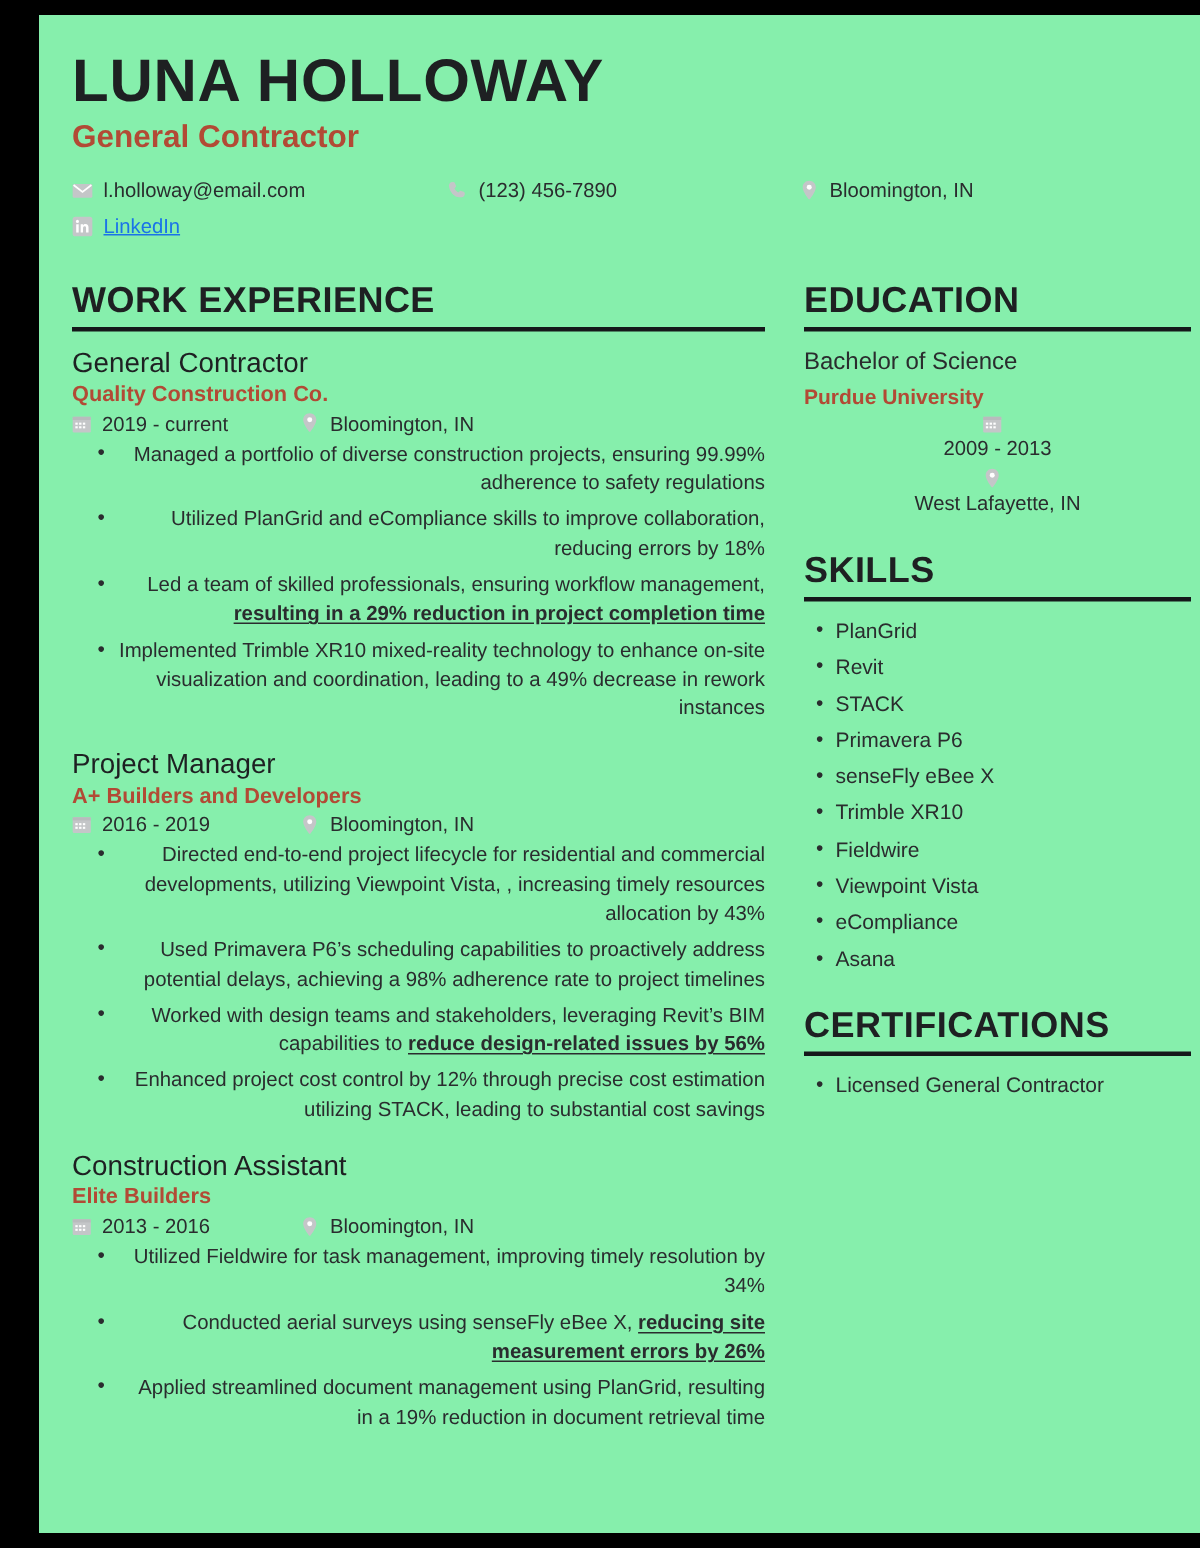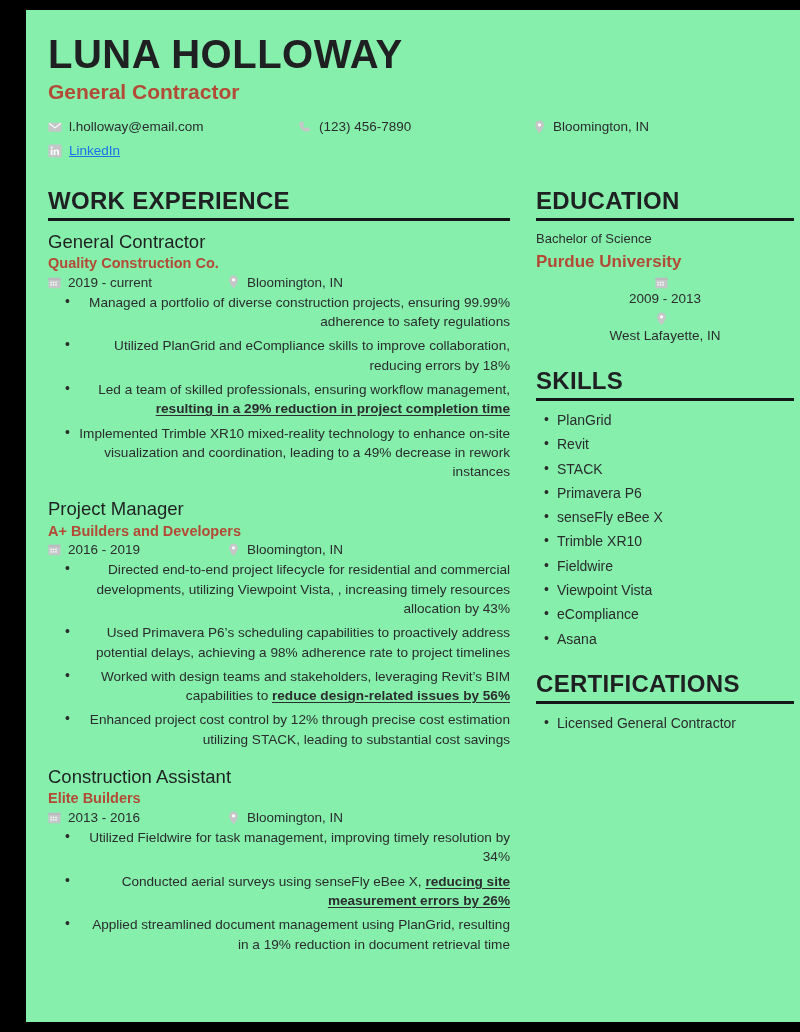--- a/index.html
+++ b/index.html
@@ -102,21 +102,20 @@
     color: #b24a35;
     line-height: 1.3;
     margin-bottom: 2px;
   }
   .meta-row {
     display: flex;
     align-items: center;
     font-size: 13.5px;
     color: #2a2c2e;
     margin-bottom: 3px;
-    gap: 27px;
   }
   .meta-date { display: flex; align-items: center; width: 152px; }
   .meta-loc  { display: flex; align-items: center; }
   .meta-row .ico { margin-right: 7px; display: inline-flex; align-items: center; }
 
   ul.bullets {
     margin: 0;
     padding-left: 31px;
     list-style: none;
     text-align: right;
@@ -137,26 +136,26 @@
     color: #2a2c2e;
   }
   ul.bullets li b {
     font-weight: bold;
     text-decoration: underline;
     text-underline-offset: 2px;
   }
 
   
   .edu-line {
-    font-size: 13px;
+    font-size: 16px;
     color: #2a2c2e;
     line-height: 1.45;
   }
   .edu-school {
-    font-size: 17px;
+    font-size: 14px;
     font-weight: bold;
     color: #b24a35;
     line-height: 1.45;
     margin-top: 1px;
   }
   .edu-meta {
     display: flex;
     align-items: center;
     font-size: 13.5px;
     color: #2a2c2e;

